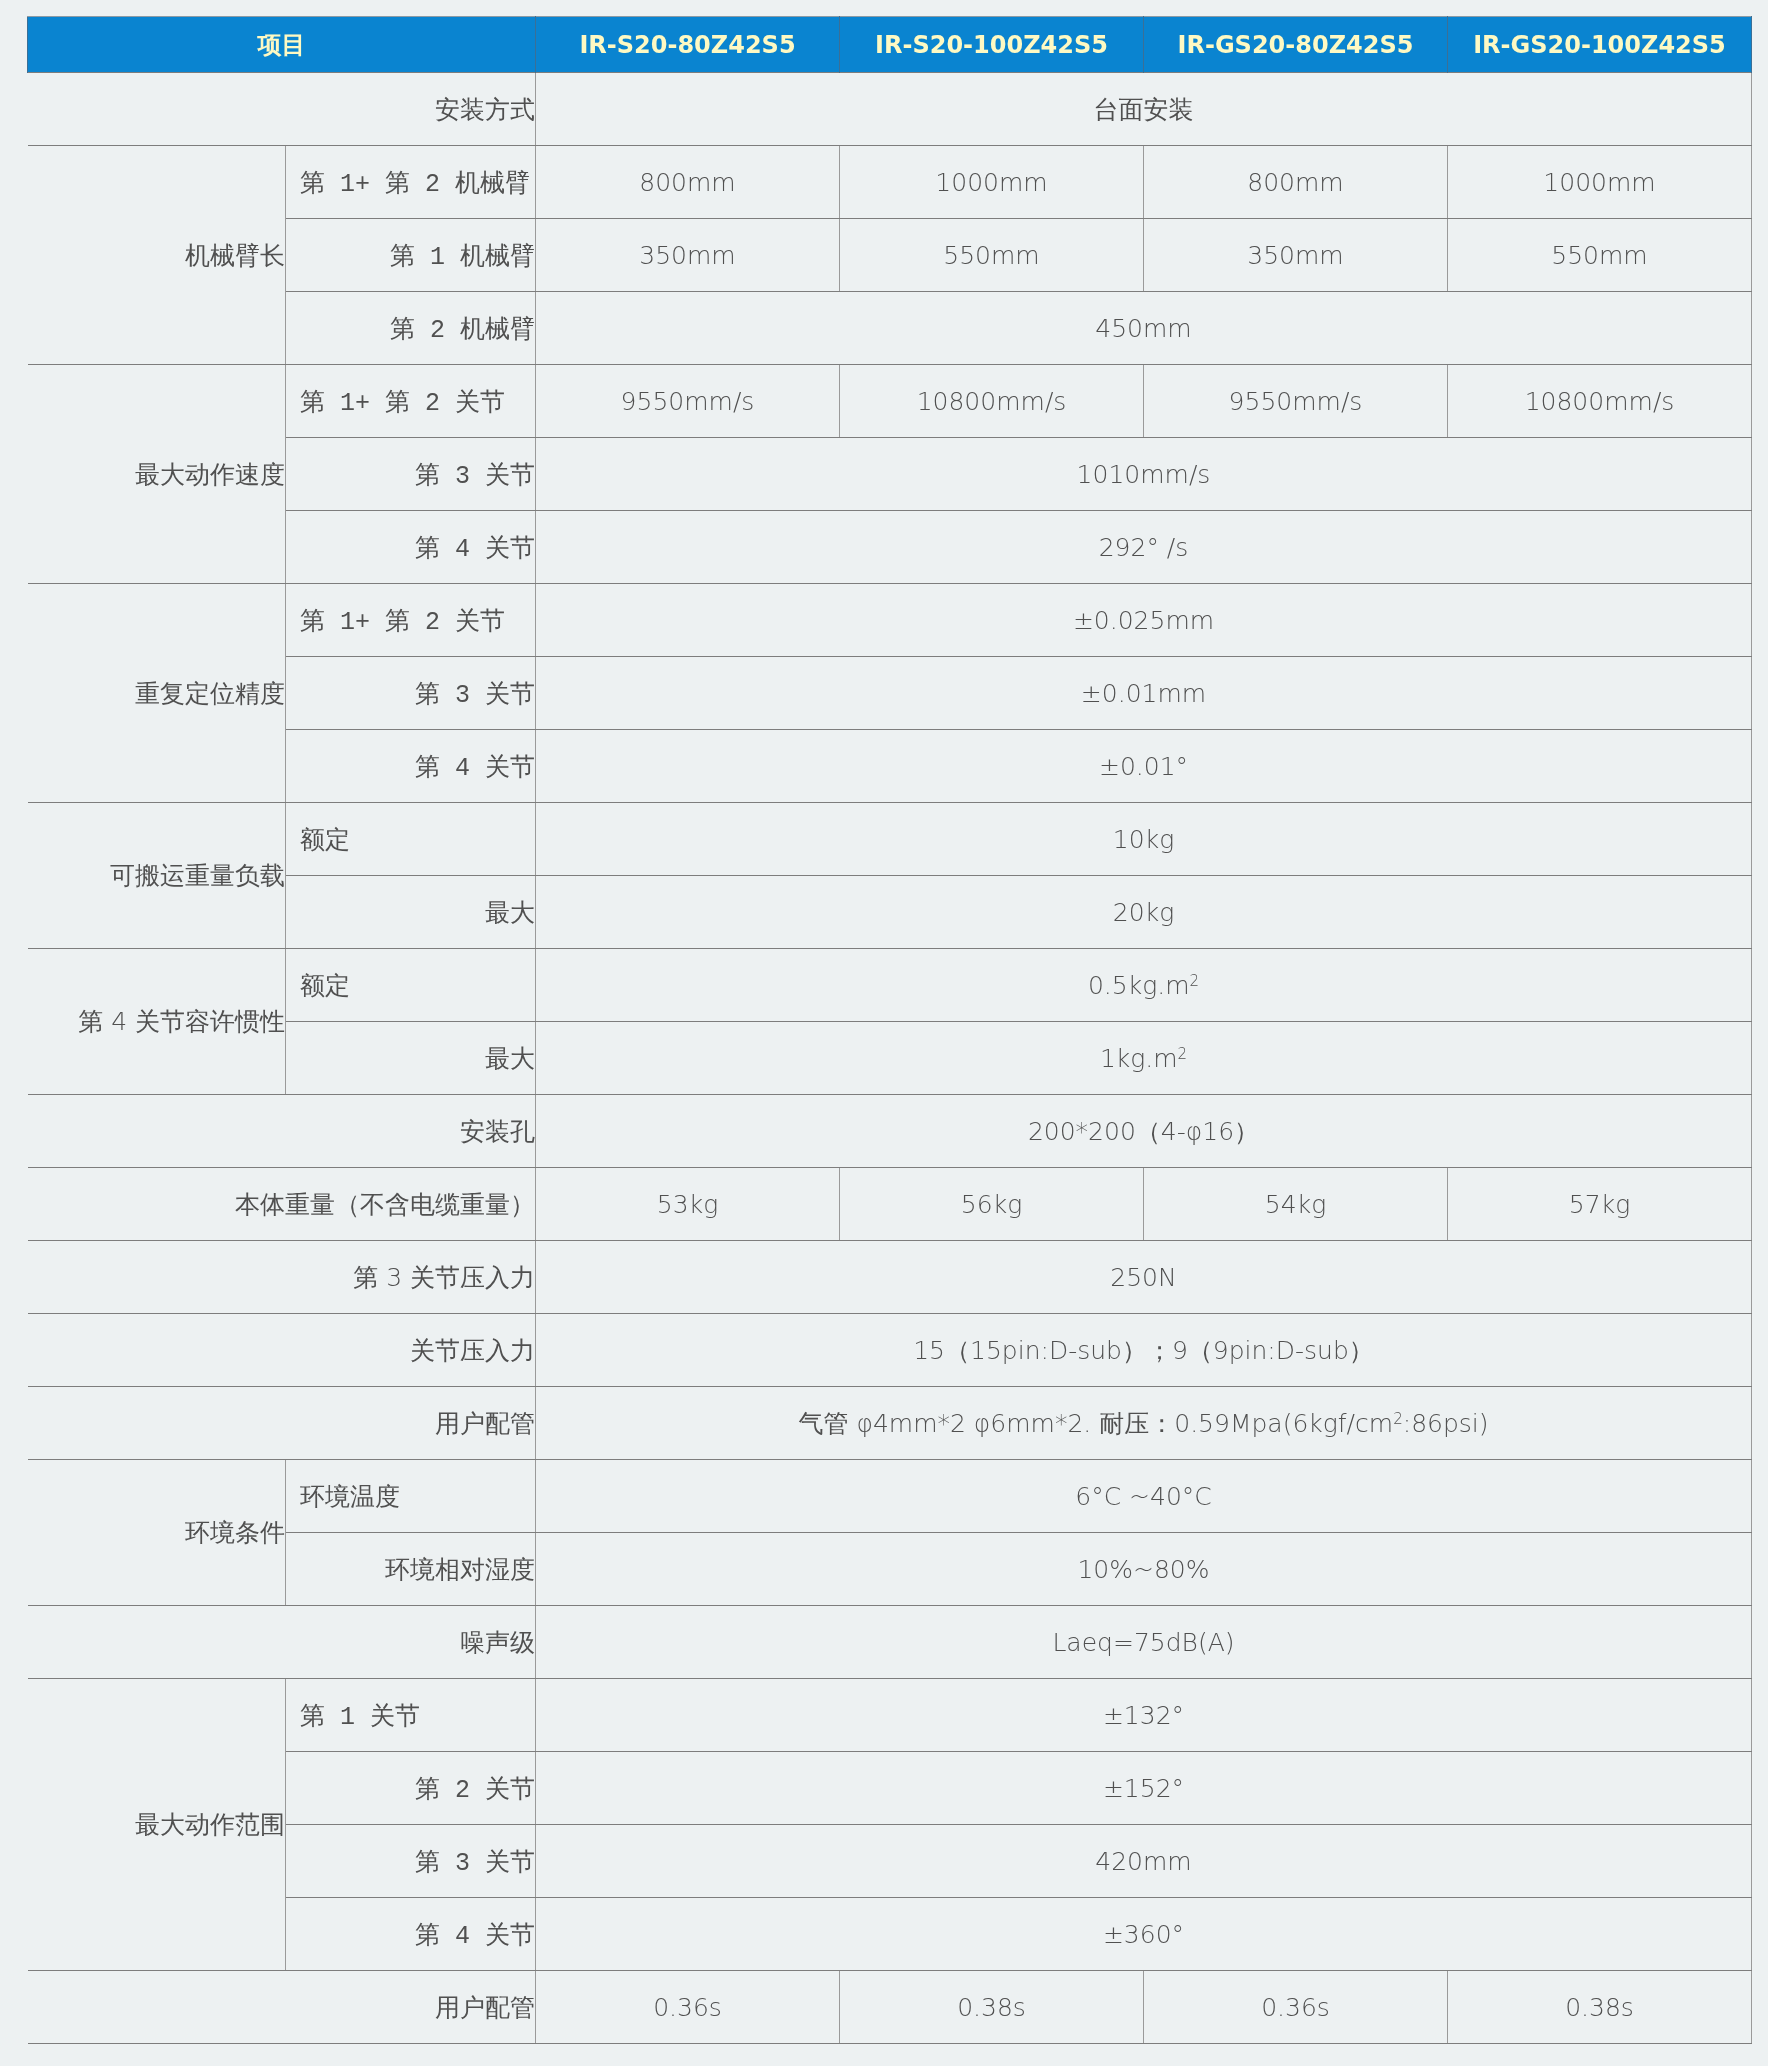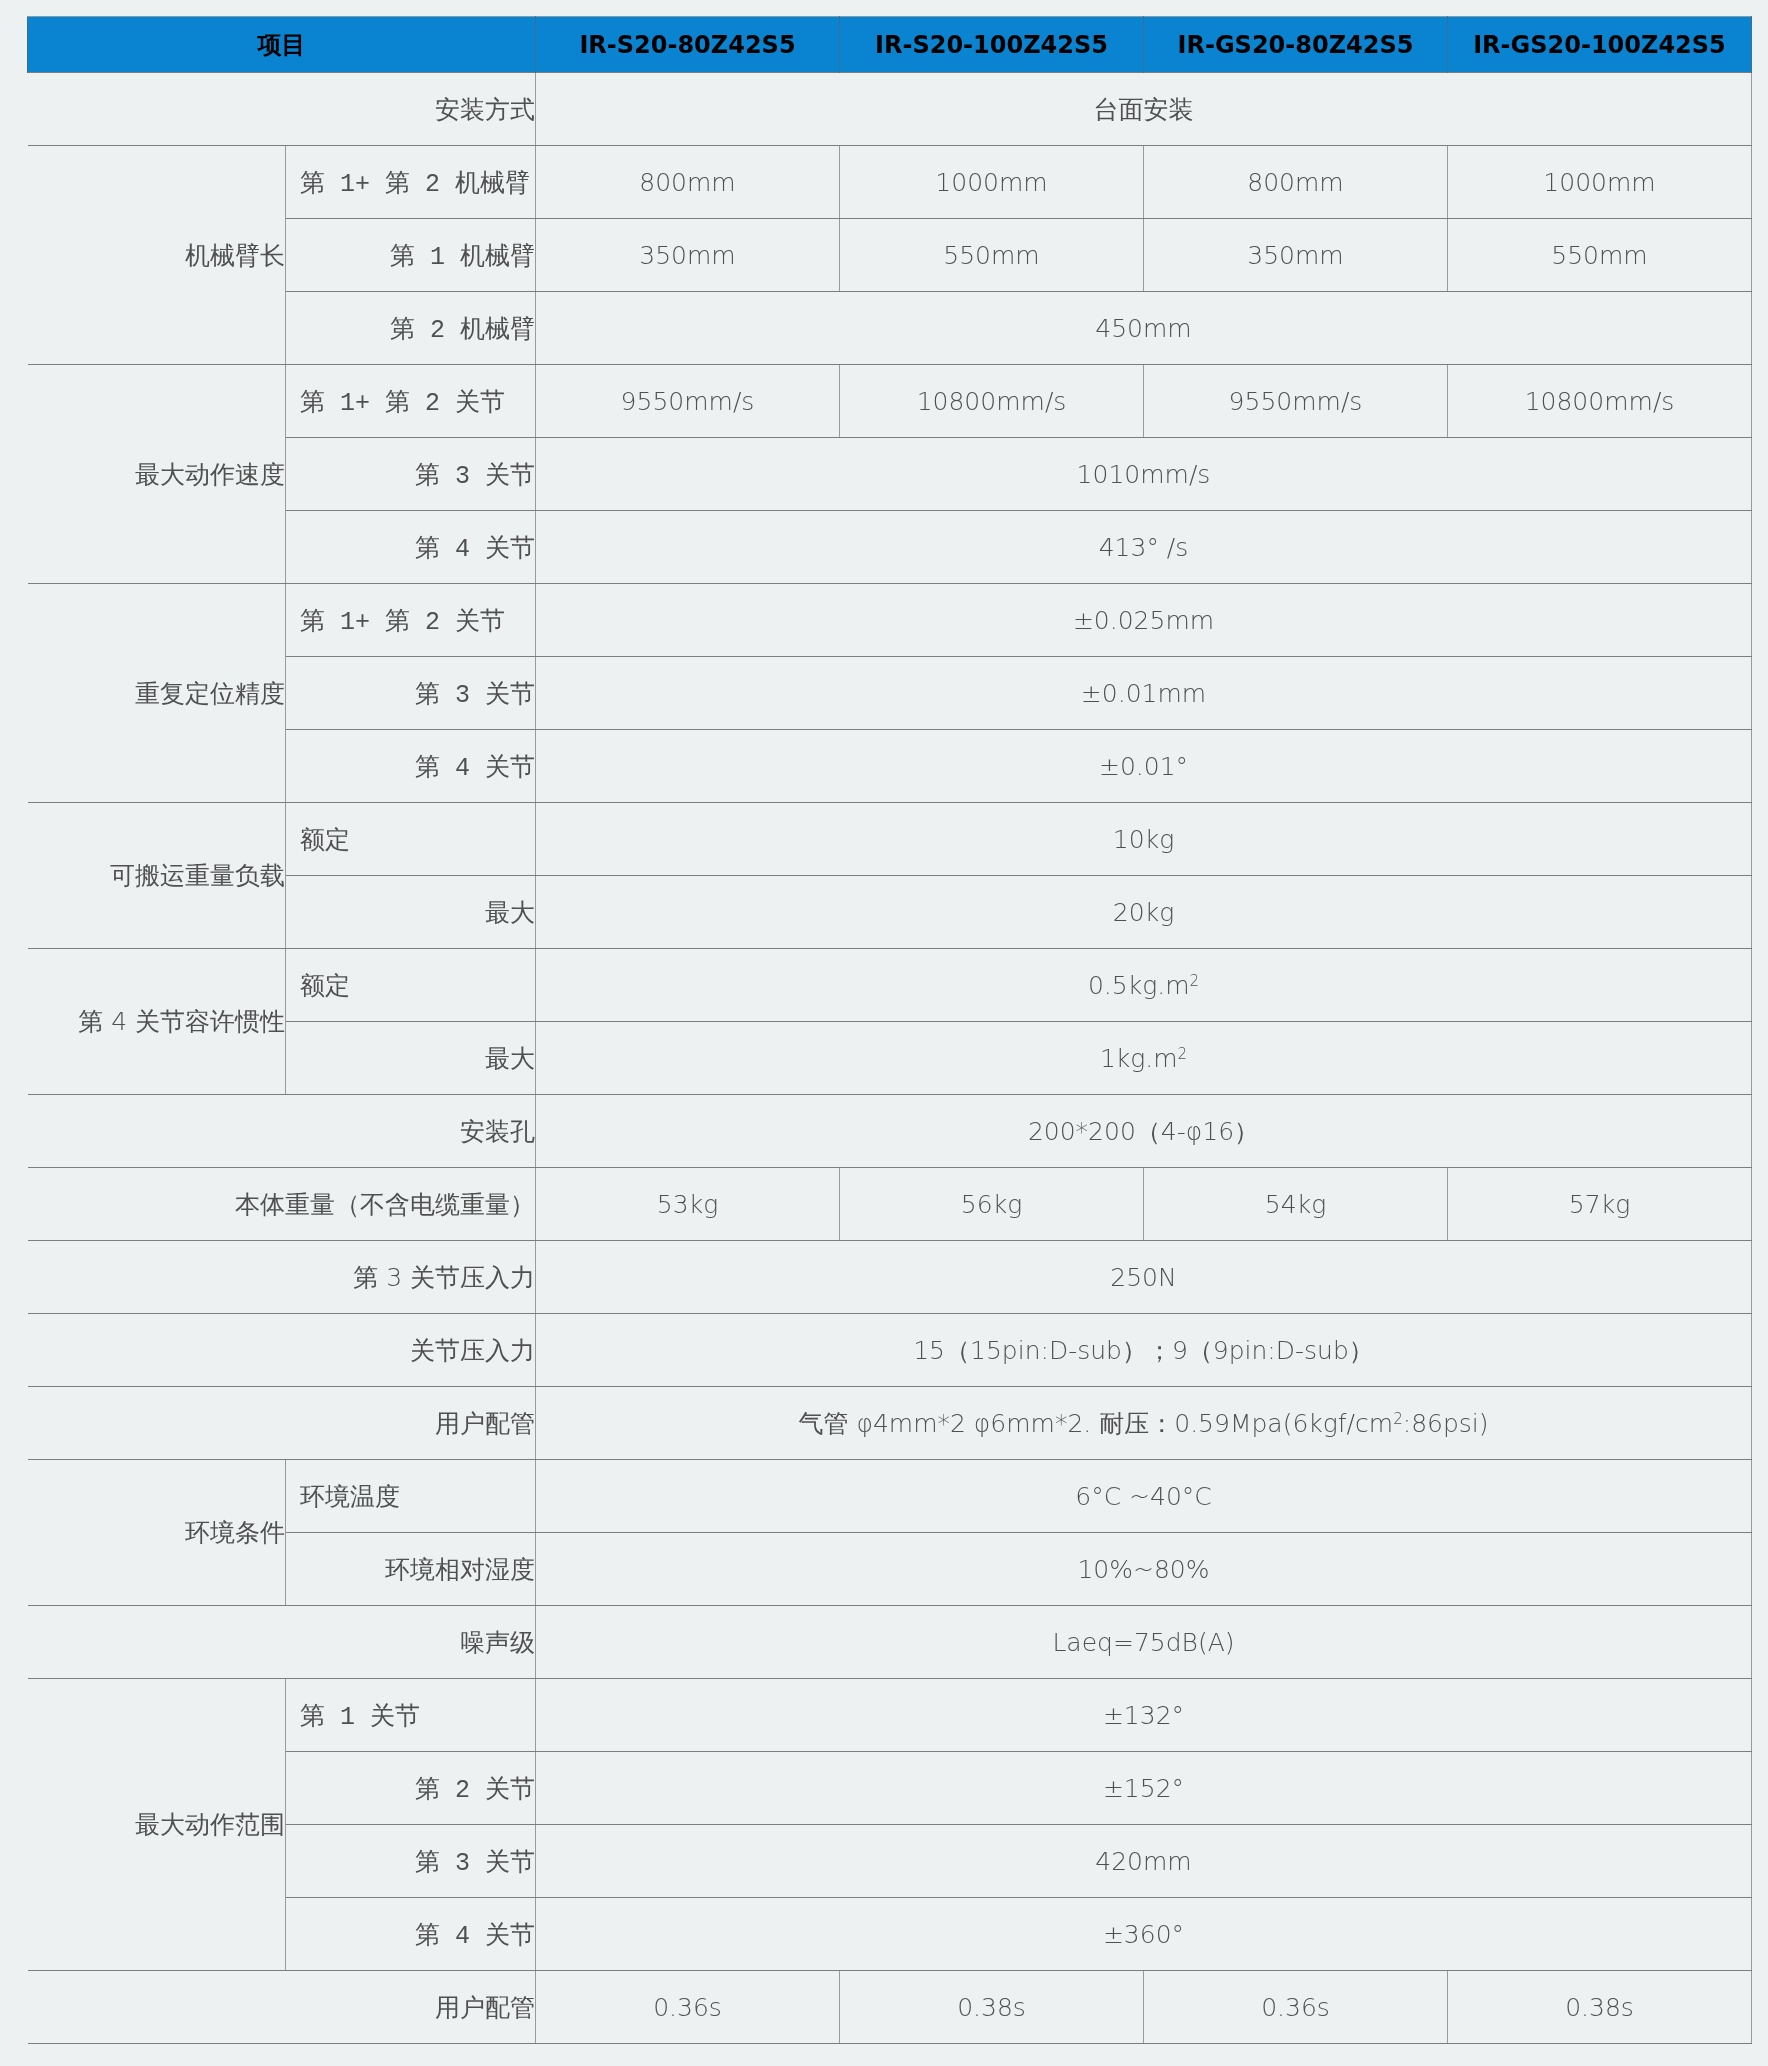--- a/index.html
+++ b/index.html
@@ -17,21 +17,21 @@
     width: 1723px;
     border-collapse: collapse;
     table-layout: fixed;
     font-size: 25px;
   }
   table.spec col.c1 { width: 258px; }
   table.spec col.c2 { width: 250px; }
   table.spec col.d { width: 304px; }
   table.spec th {
     background: #0a84d0;
-    color: #000000;
+    color: #fef9c3;
     font-weight: bold;
     height: 55px;
     font-size: 24px;
     text-align: center;
     border-left: 0.8px solid #3b6f96;
     border-right: 0.8px solid #3b6f96;
     border-top: 1.6px solid #8c9aa4;
     padding: 0;
   }
   table.spec td {
@@ -108,21 +108,21 @@
       <td>10800mm/s</td>
       <td>9550mm/s</td>
       <td>10800mm/s</td>
     </tr>
     <tr>
       <td class="sub">第 3 关节</td>
       <td colspan="4">1010mm/s</td>
     </tr>
     <tr>
       <td class="sub">第 4 关节</td>
-      <td colspan="4">413° /s</td>
+      <td colspan="4">292° /s</td>
     </tr>
 
     <tr>
       <td rowspan="3" class="label">重复定位精度</td>
       <td class="sub">第 1+ 第 2 关节</td>
       <td colspan="4">±0.025mm</td>
     </tr>
     <tr>
       <td class="sub">第 3 关节</td>
       <td colspan="4">±0.01mm</td>

